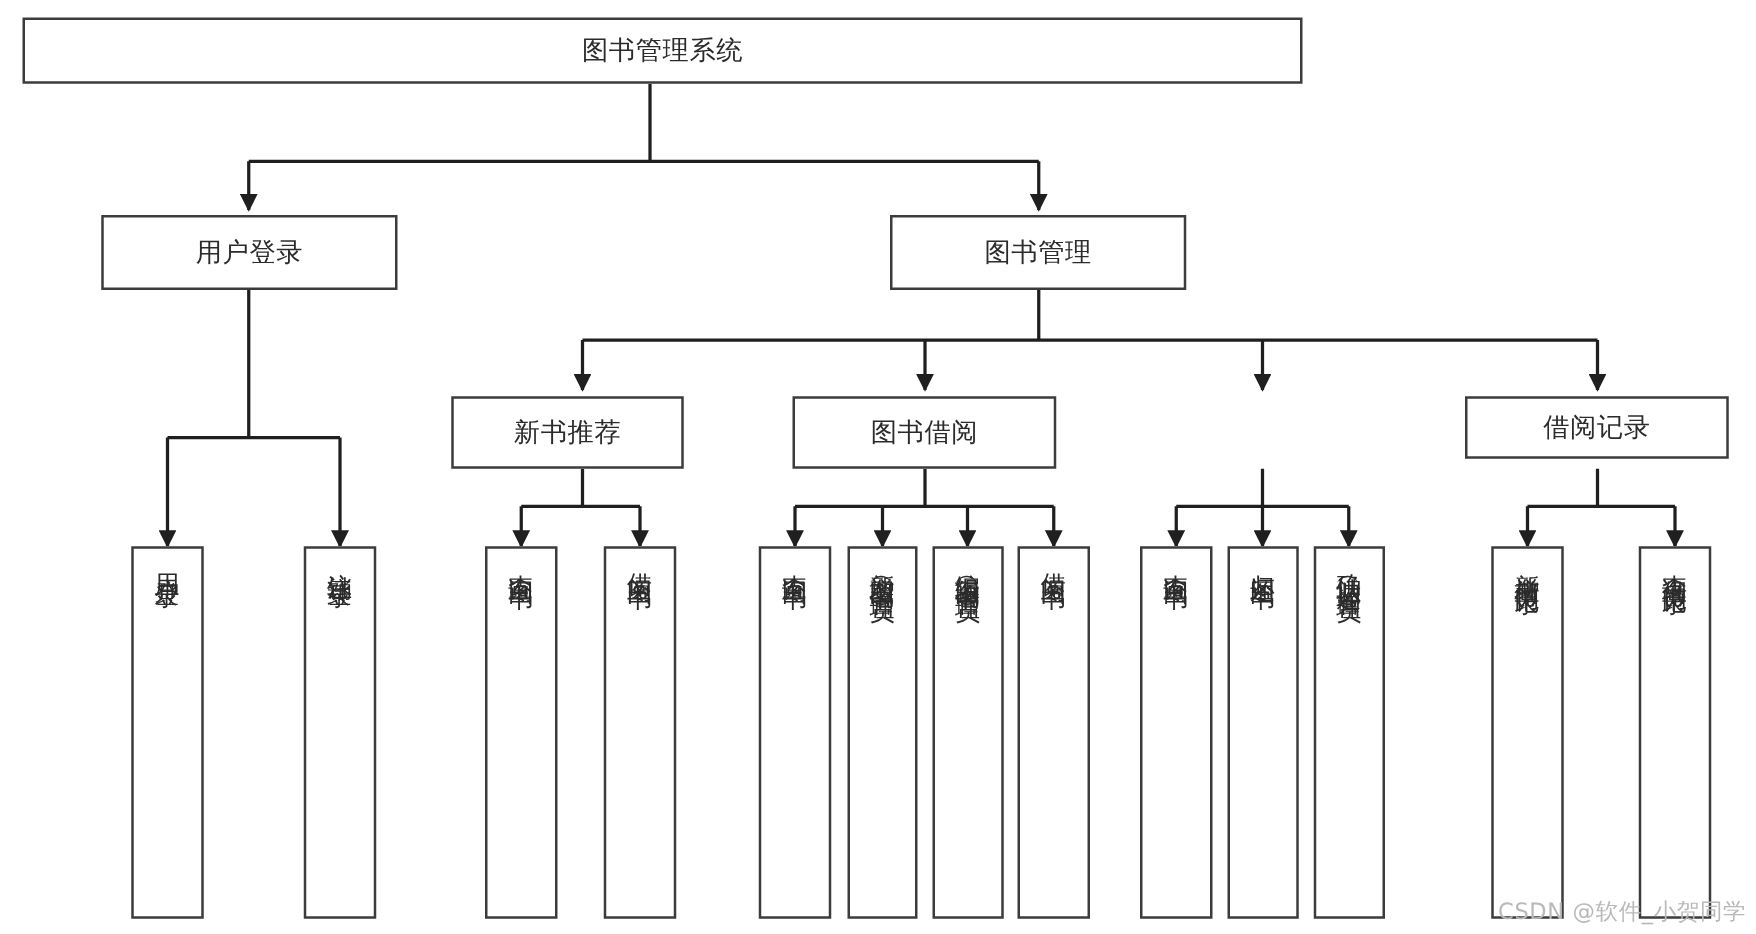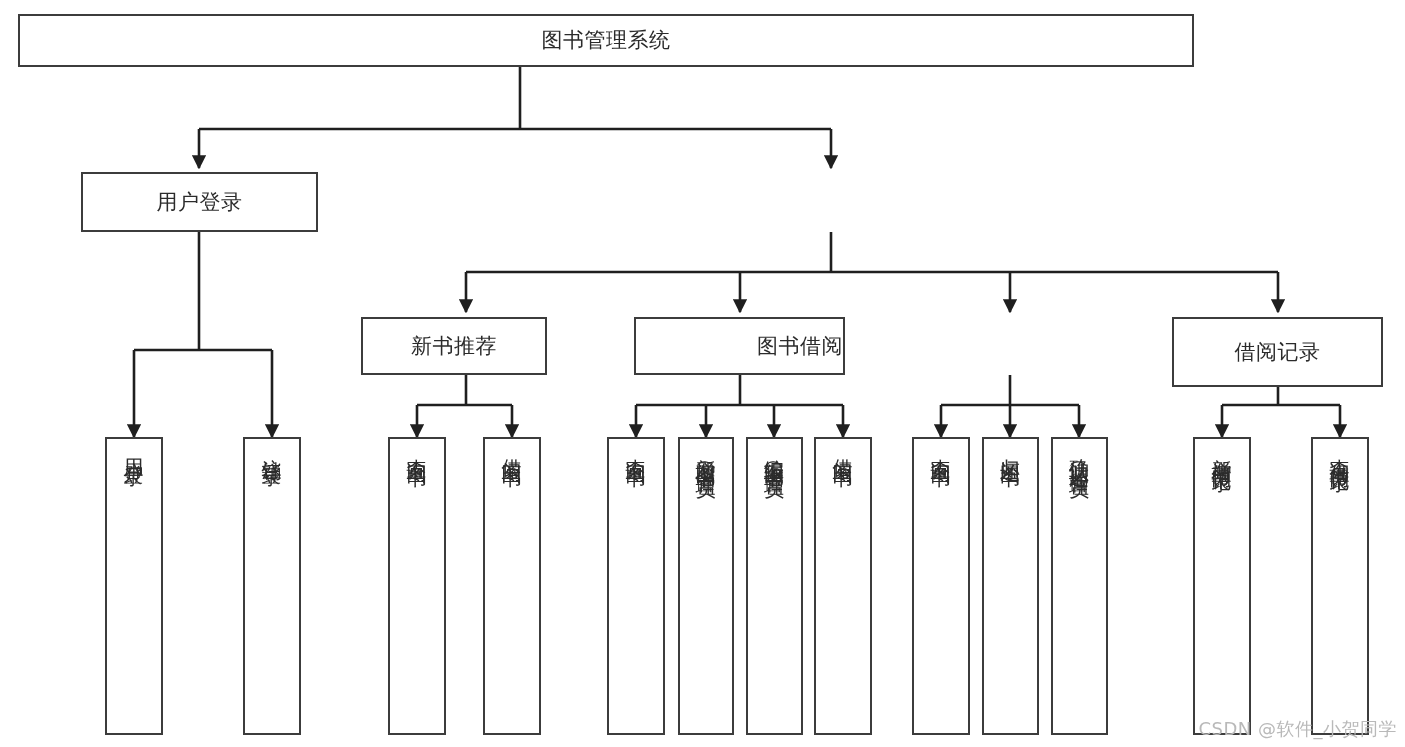--- a/index.html
+++ b/index.html
@@ -122,39 +122,42 @@
       <path d="M 1079 405 L 1079 437" marker-end="url(#arrow)"></path>
 
       <path d="M 1278 375 L 1278 405"></path>
       <path d="M 1222 405 L 1340 405"></path>
       <path d="M 1222 405 L 1222 437" marker-end="url(#arrow)"></path>
       <path d="M 1340 405 L 1340 437" marker-end="url(#arrow)"></path>
 
     </g>
   </svg>
 
-  <div class="node h" style="left:18px; top:14px; width:1176px; height:53px;">
+  <div class="node h" style="left:18px; top:14px; width:1024px; height:53px;">
     <span class="label">图书管理系统</span>
   </div>
 
   <div class="node h" style="left:81px; top:172px; width:237px; height:60px;">
     <span class="label">用户登录</span>
   </div>
 
+  <div class="node h" style="left:712px; top:172px; width:237px; height:60px;">
+    <span class="label">图书管理</span>
+  </div>
 
   <div class="node h" style="left:361px; top:317px; width:186px; height:58px;">
     <span class="label">新书推荐</span>
   </div>
 
-  <div class="node h" style="left:634px; top:317px; width:211px; height:58px;justify-content:flex-end;">
+  <div class="node h" style="left:634px; top:317px; width:211px; height:58px;">
     <span class="label">图书借阅</span>
   </div>
 
 
-  <div class="node h" style="left:1172px; top:317px; width:211px; height:70px;">
+  <div class="node h" style="left:1172px; top:317px; width:211px; height:50px;">
     <span class="label">借阅记录</span>
   </div>
 
   <div class="node v" style="left:105px; top:437px; width:58px; height:298px;">
     <span class="label">用户登录</span>
   </div>
 
   <div class="node v" style="left:243px; top:437px; width:58px; height:298px;">
     <span class="label">注销登录</span>
   </div>

